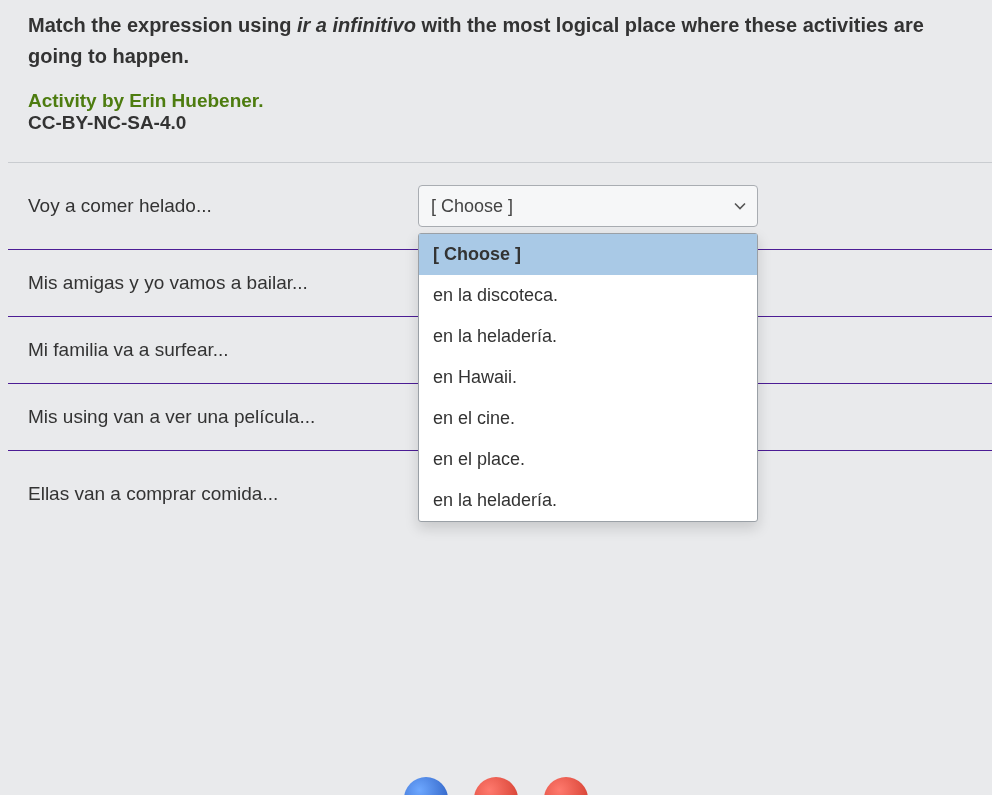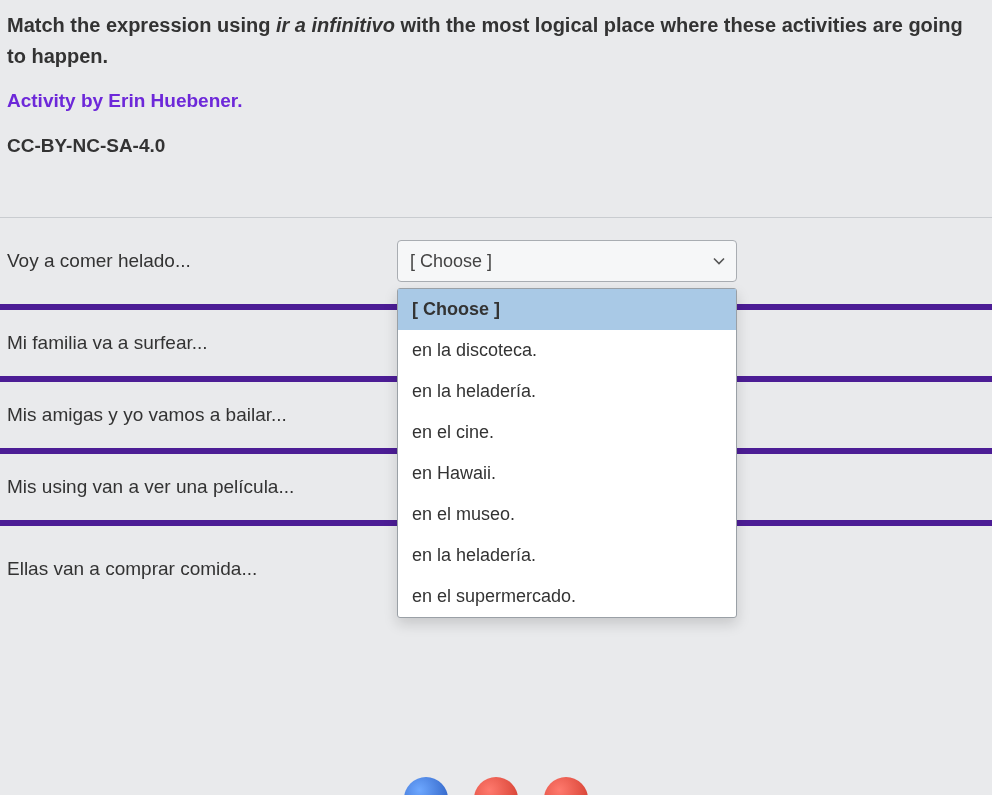--- a/index.html
+++ b/index.html
@@ -5,52 +5,52 @@
   * { box-sizing: border-box; margin: 0; padding: 0; }
   html, body {
     width: 992px;
     height: 795px;
     font-family: "Helvetica Neue", Arial, sans-serif;
     background: #e9eaec;
     color: #2a2a2a;
     overflow: hidden;
   }
   .page {
-    padding: 10px 20px 0 7px;
+    padding: 10px 20px 0 28px;
   }
   .instructions {
     font-size: 20px;
     font-weight: 700;
     line-height: 1.55;
     color: #333;
     margin-bottom: 18px;
   }
   .instructions .italic {
     font-style: italic;
   }
   .meta {
     font-size: 19px;
     font-weight: 700;
-    color: #6d28d9;
-    margin-bottom: 23px;
+    color: #4d7c0f;
+    margin-bottom: 0;
   }
   .license {
     font-size: 19px;
     font-weight: 700;
     color: #333;
-    margin-bottom: 60px;
+    margin-bottom: 28px;
   }
   .divider-top {
     border-top: 1px solid #c9ccd0;
     margin: 0 -20px;
   }
   .row {
     display: flex;
     align-items: center;
-    border-bottom: 6px solid #4c1d95;
+    border-bottom: 1px solid #4c1d95;
     padding: 22px 0 22px 0;
     margin: 0 -20px;
     padding-left: 20px;
     padding-right: 20px;
     position: relative;
   }
   .row .prompt {
     flex: 0 0 390px;
     font-size: 19px;
     font-weight: 400;
@@ -142,34 +142,33 @@
         <svg viewBox="0 0 12 12" width="12" height="12">
             <path d="M1 3.5 L6 8.5 L11 3.5" fill="none" stroke="#555" stroke-width="1.6"></path>
           </svg>
       </span>
     </div>
 
     <div class="dropdown-panel">
       <div class="opt highlight">[ Choose ]</div>
       <div class="opt">en la discoteca.</div>
       <div class="opt">en la heladería.</div>
+      <div class="opt">en Hawaii.</div>
       <div class="opt">en el cine.</div>
-      <div class="opt">en Hawaii.</div>
-      <div class="opt">en el museo.</div>
+      <div class="opt">en el place.</div>
       <div class="opt">en la heladería.</div>
-      <div class="opt">en el supermercado.</div>
     </div>
   </div>
 
   <div class="row">
-    <div class="prompt">Mi familia va a surfear...</div>
+    <div class="prompt">Mis amigas y yo vamos a bailar...</div>
   </div>
 
   <div class="row">
-    <div class="prompt">Mis amigas y yo vamos a bailar...</div>
+    <div class="prompt">Mi familia va a surfear...</div>
   </div>
 
   <div class="row">
     <div class="prompt">Mis using van a ver una película...</div>
   </div>
 
 
   <div class="row" style="border-bottom:none;">
     <div class="prompt">Ellas van a comprar comida...</div>
     <div class="select-box">

